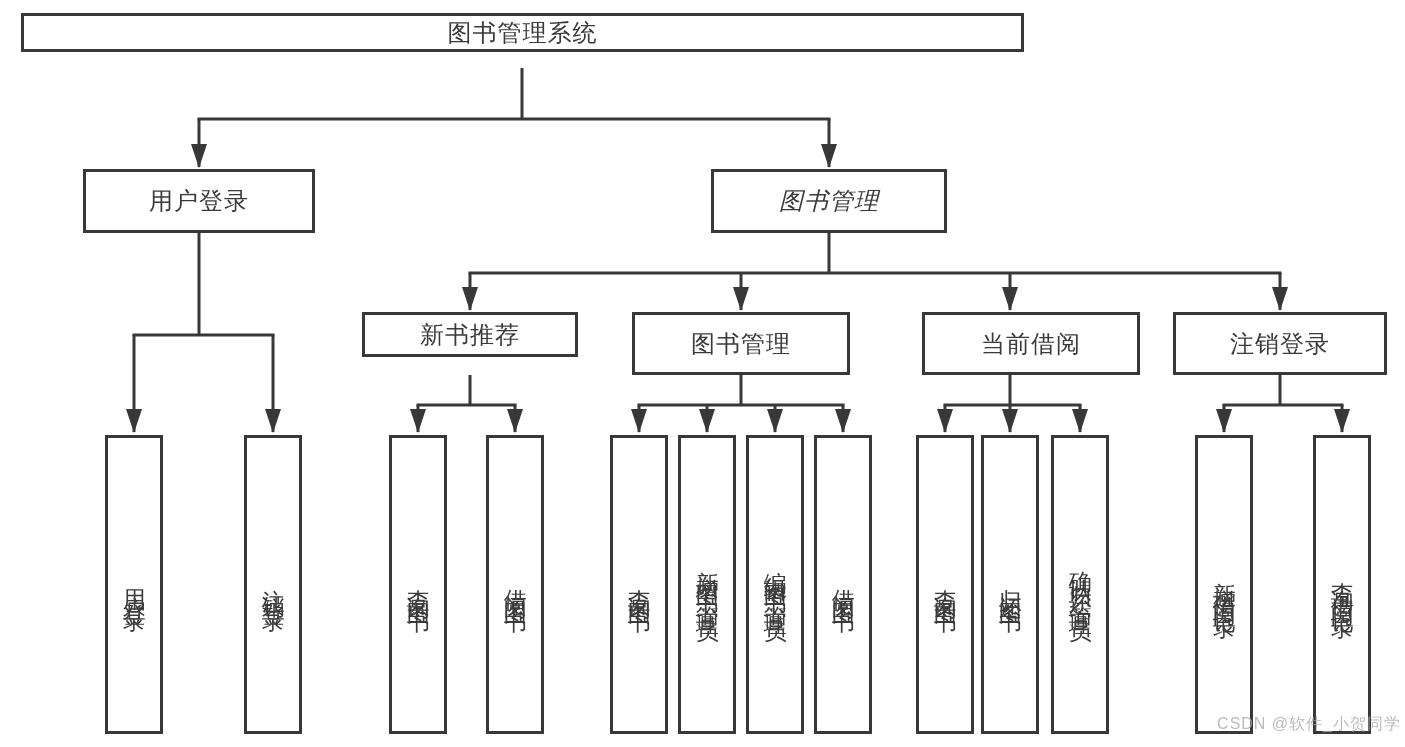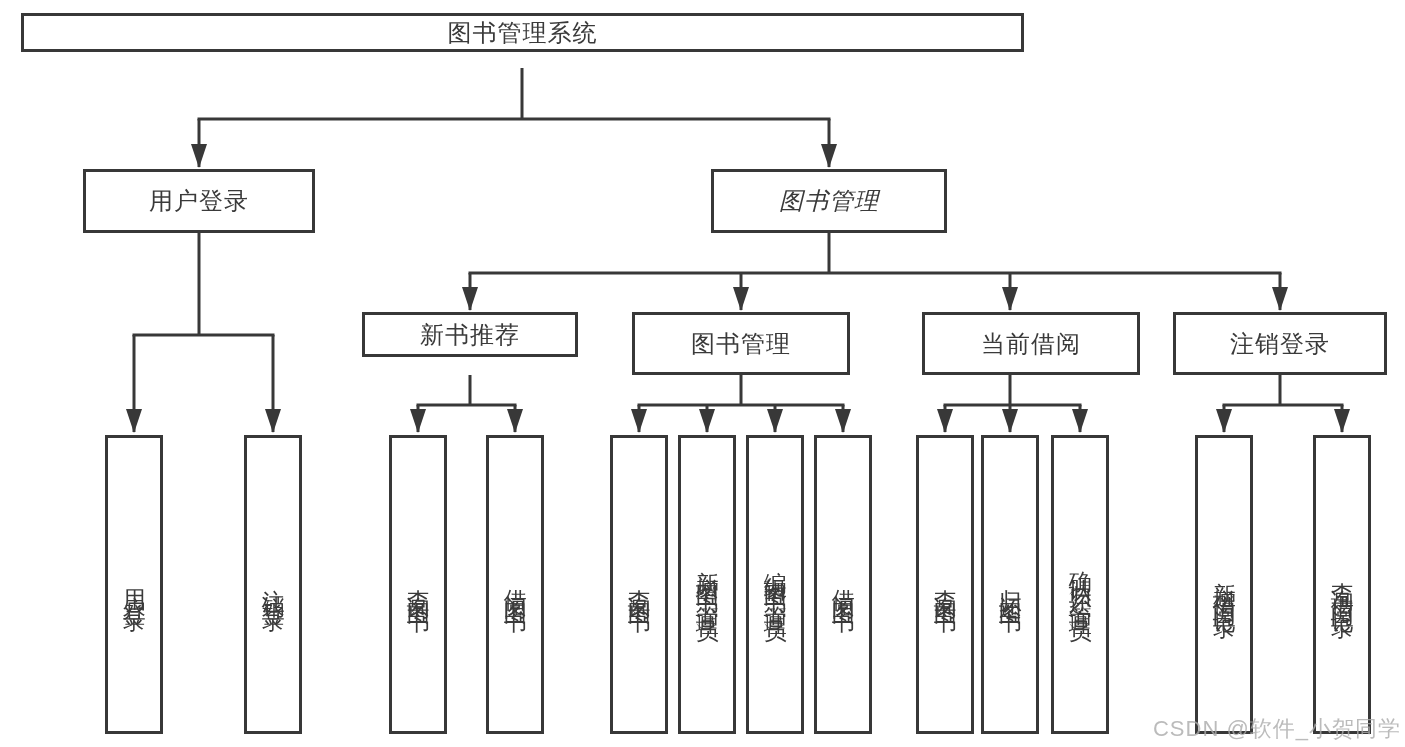--- a/index.html
+++ b/index.html
@@ -38,21 +38,21 @@
     text-orientation:mixed;
     font-size:23px;
     letter-spacing:7px;
     line-height:1.1;
   }
   .watermark{
     position:absolute;
     z-index:5;
     right:4px;
     top:714px;
-    font-size:22px;
+    font-size:16px;
     color:var(--watermark);
     opacity:0.8;
     letter-spacing:1px;
     white-space:nowrap;
   }
 </style>
 </head>
 <body>
 
 <div class="stage">

